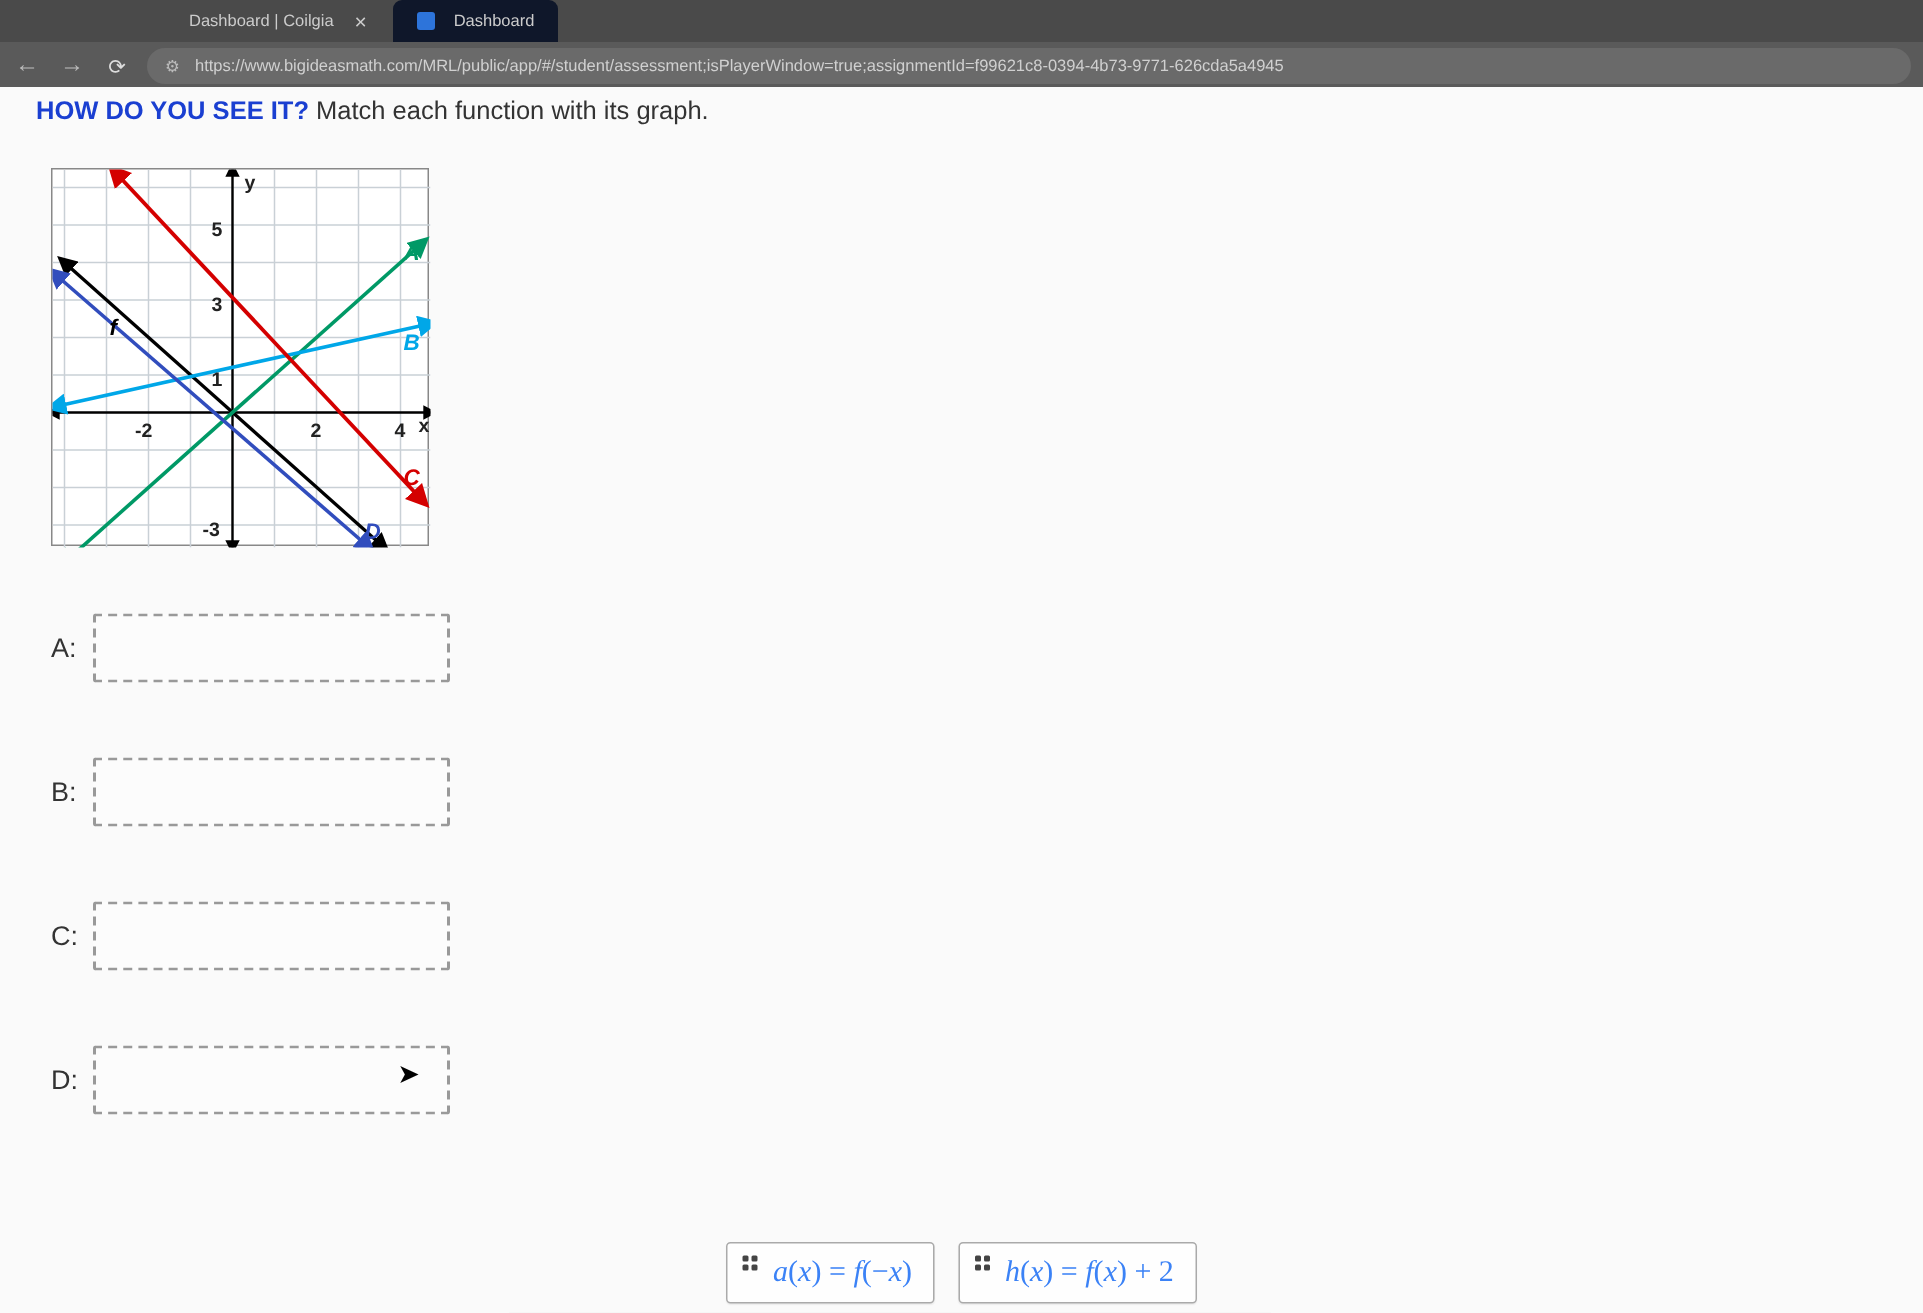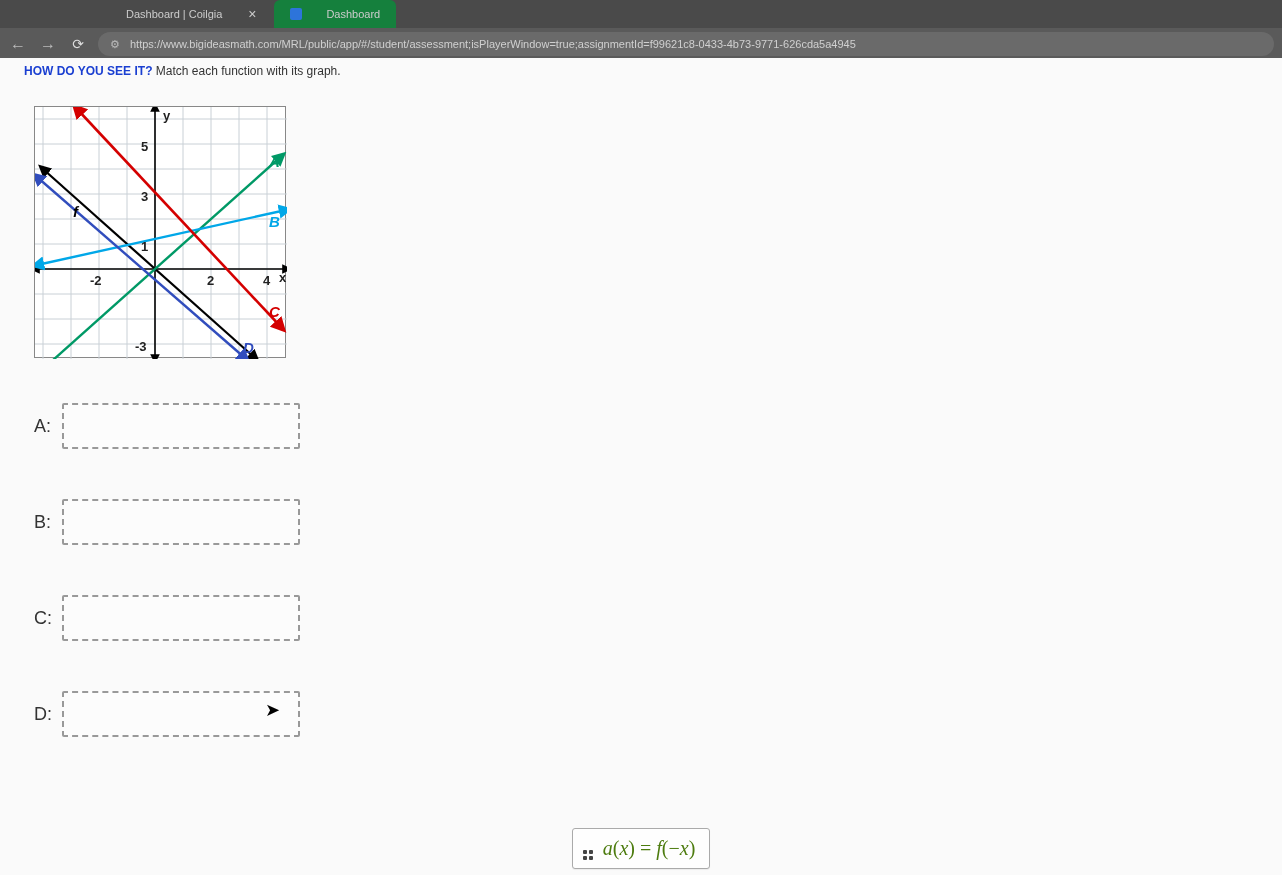--- a/index.html
+++ b/index.html
@@ -20,25 +20,25 @@
       align-items: center;
       height: 28px;
       padding-left: 110px;
       font-size: 11px;
       gap: 0;
     }
     .tab {
       padding: 5px 16px;
       display: flex;
       align-items: center;
-      gap: 24px;
+      gap: 12px;
       border-radius: 6px 6px 0 0;
       height: 28px;
     }
-    .tab.active { background: #15803d; }
+    .tab.active { background: #0f172a; }
     .tab-close {
       width: 12px; height: 12px;
       display: inline-flex; align-items: center; justify-content: center;
       font-size: 14px; cursor: pointer;
     }
     .tab-icon { width: 12px; height: 12px; background: #2d74da; border-radius: 2px; display: inline-block; }
     .url-bar-row {
       display: flex;
       align-items: center;
       height: 30px;
@@ -71,21 +71,21 @@
       display: inline-flex; align-items: center; justify-content: center;
       color: #bbb; font-size: 11px;
     }
     .content {
       background: #fafafa;
       padding: 6px 24px 0 24px;
       height: calc(100% - 58px);
       position: relative;
     }
     .question-heading {
-      font-size: 12px;
+      font-size: 17px;
       color: #333;
     }
     .question-heading .q-prefix {
       color: #1a3fd1;
       font-weight: 700;
     }
     .graph-area {
       margin-top: 28px;
       margin-left: 10px;
       width: 252px;
@@ -133,25 +133,25 @@
       display: flex;
       justify-content: center;
       gap: 16px;
     }
     .tile {
       border: 1px solid #aaa;
       border-radius: 3px;
       background: #fefefe;
       padding: 8px 14px 8px 10px;
       display: flex;
-      align-items: flex-end;
+      align-items: flex-start;
       gap: 10px;
       font-family: 'Times New Roman', serif;
       font-size: 20px;
-      color: #4d7c0f;
+      color: #3b82f6;
       cursor: grab;
       box-shadow: 0 1px 1px rgba(0,0,0,0.06);
       margin-top: 10px;
     }
     .tile .grip {
       display: grid;
       grid-template-columns: 4px 4px;
       grid-template-rows: 4px 4px;
       gap: 2px;
     }
@@ -173,21 +173,21 @@
       <span class="tab-icon"></span>
       <span>Dashboard</span>
     </div>
   </div>
   <div class="url-bar-row">
     <span class="nav-arrow">←</span>
     <span class="nav-arrow">→</span>
     <span class="reload-icon">⟳</span>
     <div class="url-pill">
       <span class="url-site-icon">⚙</span>
-      <span>https://www.bigideasmath.com/MRL/public/app/#/student/assessment;isPlayerWindow=true;assignmentId=f99621c8-0433-4b73-9771-626cda5a4945</span>
+      <span>https://www.bigideasmath.com/MRL/public/app/#/student/assessment;isPlayerWindow=true;assignmentId=f99621c8-0394-4b73-9771-626cda5a4945</span>
     </div>
   </div>
 </div>
 
 <div class="content">
 
   <div class="question-heading">
     <span class="q-prefix">HOW DO YOU SEE IT?</span>
     <span>Match each function with its graph.</span>
   </div>
@@ -287,15 +287,24 @@
   <div class="tile-row">
     <div class="tile">
       <span class="grip">
           <span></span>
           <span></span>
           <span></span>
           <span></span>
         </span>
       <span class="math"><i>a</i>(<i>x</i>) = <i>f</i>(−<i>x</i>)</span>
     </div>
+    <div class="tile">
+      <span class="grip">
+          <span></span>
+          <span></span>
+          <span></span>
+          <span></span>
+        </span>
+      <span class="math"><i>h</i>(<i>x</i>) = <i>f</i>(<i>x</i>) + 2</span>
+    </div>
   </div>
 
 </div>
 
 </body></html>

